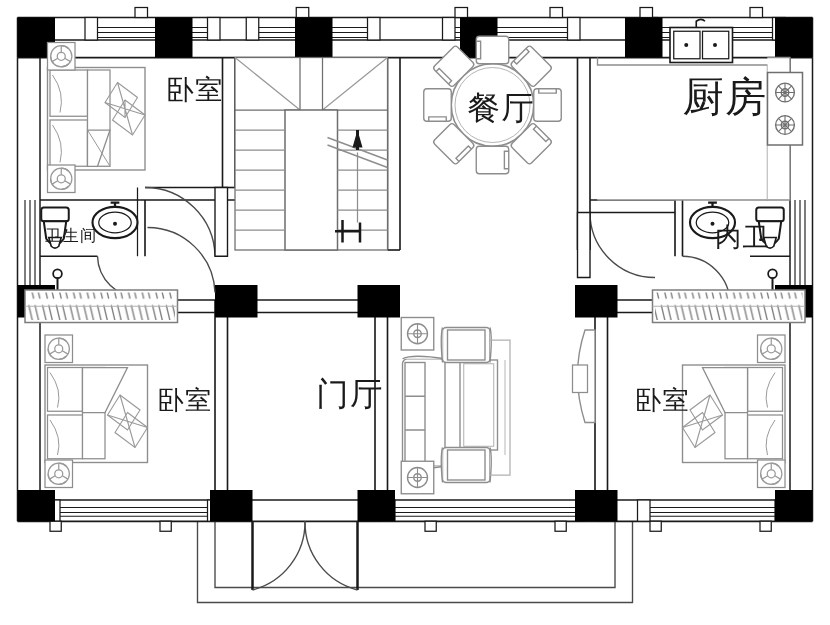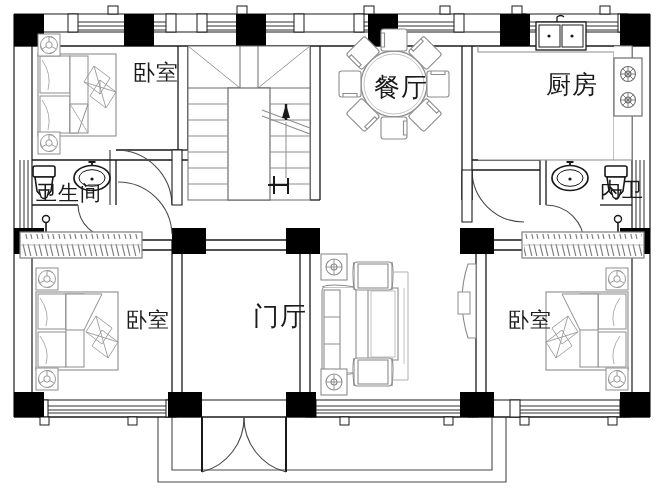--- a/index.html
+++ b/index.html
@@ -397,27 +397,27 @@
   </g>
   <g fill="#fff" stroke="#8d8d8d" stroke-width="1.1">
     <path d="M468 264 Q456 300 468 338 L476 338 L476 264 Z"></path>
     <rect x="458" y="292" width="12" height="22" fill="#fff" stroke="#8d8d8d" stroke-width="1"></rect>
   </g>
 
 </svg>
 
   <div class="roomlabel" style="left:133px; top:62px; font-size:22px;">卧室</div>
 
-  <div class="roomlabel" style="left:36px; top:183px; font-size:21px;">卫生间</div>
+  <div class="roomlabel" style="left:36px; top:183px; font-size:13px;">卫生间</div>
 
   <div class="roomlabel" style="left:374px; top:74px; font-size:26px;">餐厅</div>
 
-  <div class="roomlabel" style="left:546px; top:72px; font-size:25px;text-align:center;">厨房</div>
-
-  <div class="roomlabel" style="left:572px; top:180px; font-size:21px;margin-left:28px;">内卫</div>
+  <div class="roomlabel" style="left:546px; top:61px; font-size:33px;text-align:center;">厨房</div>
+
+  <div class="roomlabel" style="left:572px; top:180px; font-size:21px;">内卫</div>
 
   <div class="roomlabel" style="left:126px; top:310px; font-size:21px;">卧室</div>
 
   <div class="roomlabel" style="left:213px; top:303px; font-size:26px;margin-left:40px;">门厅</div>
 
   <div class="roomlabel" style="left:508px; top:310px; font-size:21px;">卧室</div>
 
 </div>
 
 </body></html>

